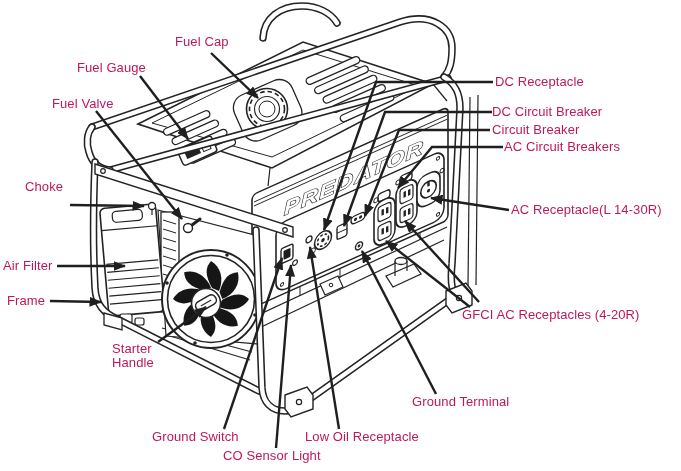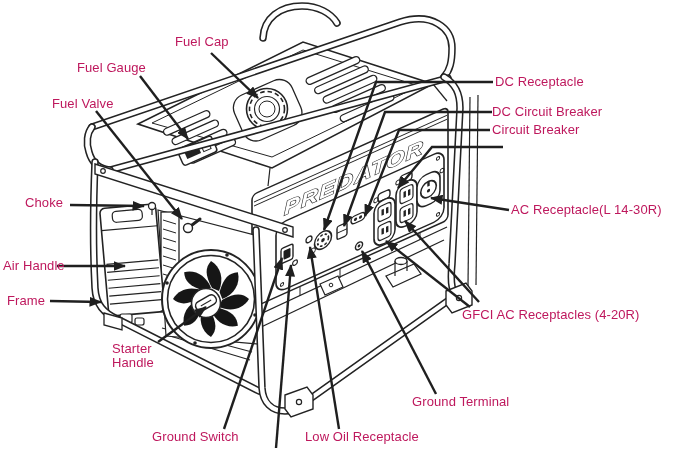--- a/index.html
+++ b/index.html
@@ -274,27 +274,29 @@
     <polyline class="leader" points="503,147 432,147 398,188" marker-end="url(#ah)"></polyline>
     <polyline class="leader" points="490,130 399,130 365,216" marker-end="url(#ah)"></polyline>
     <polyline class="leader" points="492,112 385,112 344,226" marker-end="url(#ah)"></polyline>
     <polyline class="leader" points="493,82 376,82 324,230" marker-end="url(#ah)"></polyline>
   </g>
 </svg>
 
 <div class="lbl" style="left:175px;top:35px">Fuel Cap</div>
 <div class="lbl" style="left:77px;top:61px">Fuel Gauge</div>
 <div class="lbl" style="left:52px;top:97px">Fuel Valve</div>
-<div class="lbl" style="left:25px;top:196px">Choke</div>
-<div class="lbl" style="left:3px;top:259px">Air Handle</div>
+<div class="lbl" style="left:25px;top:180px">Choke</div>
+<div class="lbl" style="left:3px;top:259px">Air Filter</div>
 <div class="lbl" style="left:7px;top:294px">Frame</div>
 <div class="lbl" style="left:112px;top:342px">Starter
 Handle</div>
 <div class="lbl" style="left:152px;top:430px">Ground Switch</div>
+<div class="lbl" style="left:223px;top:449px">CO Sensor Light</div>
 <div class="lbl" style="left:305px;top:430px">Low Oil Receptacle</div>
 <div class="lbl" style="left:412px;top:395px">Ground Terminal</div>
 <div class="lbl" style="left:462px;top:308px">GFCI AC Receptacles (4-20R)</div>
 <div class="lbl" style="left:511px;top:203px">AC Receptacle(L 14-30R)</div>
+<div class="lbl" style="left:504px;top:140px">AC Circuit Breakers</div>
 <div class="lbl" style="left:492px;top:123px">Circuit Breaker</div>
 <div class="lbl" style="left:492px;top:105px">DC Circuit Breaker</div>
 <div class="lbl" style="left:495px;top:75px">DC Receptacle</div>
 
 </div>
 
 </body></html>

